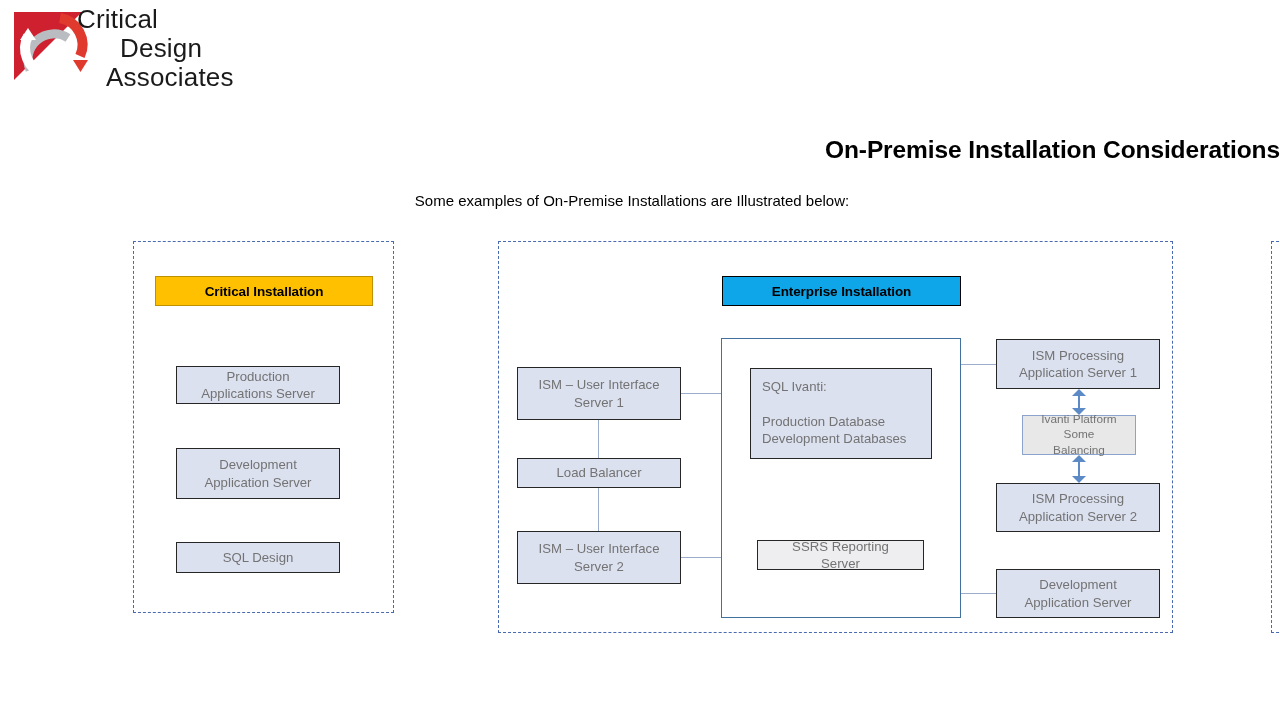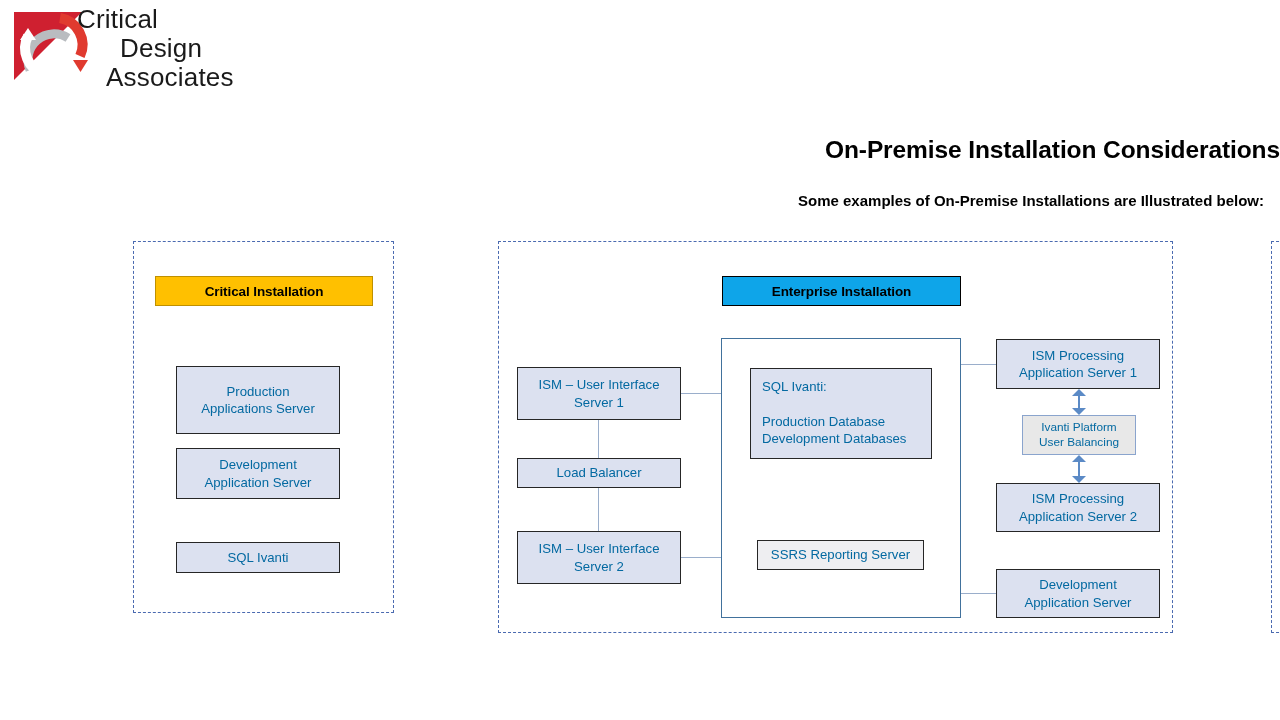--- a/index.html
+++ b/index.html
@@ -25,21 +25,21 @@
   .logo-line.l3 { margin-left: 38px; margin-top: 3px; }
 
   
   #title {
     position: absolute; left: 0; top: 136px; width: 1280px;
     text-align: right; font-size: 24.5px; font-weight: bold;
     color: #000; letter-spacing: -0.1px;
   }
   #subtitle {
     position: absolute; left: 0; top: 192px; width: 1264px;
-    text-align: right; font-size: 15px; font-weight: bold; color: #000;
+    text-align: center; font-size: 15px; font-weight: normal; color: #000;
   }
 
   
   .panel {
     position: absolute;
     border: 1.6px dashed #4a6ab0;
     background: #ffffff;
   }
   #panel-typical   { left: 133px; top: 241px; width: 261px; height: 372px; }
   #panel-enterprise{ left: 498px; top: 241px; width: 675px; height: 392px; }
@@ -58,32 +58,32 @@
     left: 722px; top: 276px; width: 239px; height: 30px;
     background: #0ea5e9; border: 1.6px solid #000000;
   }
 
   
   .node {
     position: absolute; display: flex; align-items: center; justify-content: center;
     text-align: center;
     background: #dce1f0;
     border: 1.6px solid #262626;
-    font-size: 13.2px; color: #0369a1; line-height: 1.32;
-    padding: 2px 7px;
+    font-size: 13.2px; color: #737373; line-height: 1.32;
+    padding: 2px 16px;
   }
   .node.light { background: #eeeef1; }
   .node.ivanti {
     background: #e8e8e8; border: 1.4px solid #8aa4cd;
     font-size: 11.8px; line-height: 1.28;
   }
   .node.leftalign { justify-content: flex-start; text-align: left; padding-left: 11px; }
 
   
-  #n-prod-app  { left: 176px; top: 366px; width: 164px; height: 68px; }
+  #n-prod-app  { left: 176px; top: 366px; width: 164px; height: 38px; }
   #n-dev-app   { left: 176px; top: 448px; width: 164px; height: 51px; }
   #n-sql       { left: 176px; top: 542px; width: 164px; height: 31px; }
 
   
   #n-ism-ui-1  { left: 517px; top: 367px; width: 164px; height: 53px; }
   #n-lb        { left: 517px; top: 458px; width: 164px; height: 30px; }
   #n-ism-ui-2  { left: 517px; top: 531px; width: 164px; height: 53px; }
 
   
   #sql-container {
@@ -168,21 +168,21 @@
 
   <div class="node" id="n-prod-app">
     <span style="white-space:pre-line">Production
 Applications Server</span>
   </div>
   <div class="node" id="n-dev-app">
     <span style="white-space:pre-line">Development
 Application Server</span>
   </div>
   <div class="node" id="n-sql">
-    <span style="white-space:pre-line">SQL Ivanti</span>
+    <span style="white-space:pre-line">SQL Design</span>
   </div>
 
   <div class="node" id="n-ism-ui-1">
     <span style="white-space:pre-line">ISM – User Interface
 Server 1</span>
   </div>
   <div class="node" id="n-lb">
     <span style="white-space:pre-line">Load Balancer</span>
   </div>
   <div class="node" id="n-ism-ui-2">
@@ -215,21 +215,21 @@
   </div>
 
   <div class="dbl-arrow" id="arrow-top">
     <div class="shaft"></div>
       <div class="head up"></div>
       <div class="head down"></div>
   </div>
 
   <div class="node ivanti" id="n-ivanti">
     <span style="white-space:pre-line">Ivanti Platform
-User Balancing</span>
+Some Balancing</span>
   </div>
 
   <div class="dbl-arrow" id="arrow-bottom">
     <div class="shaft"></div>
       <div class="head up"></div>
       <div class="head down"></div>
   </div>
 
   <div class="node" id="n-proc-2">
     <span style="white-space:pre-line">ISM Processing

